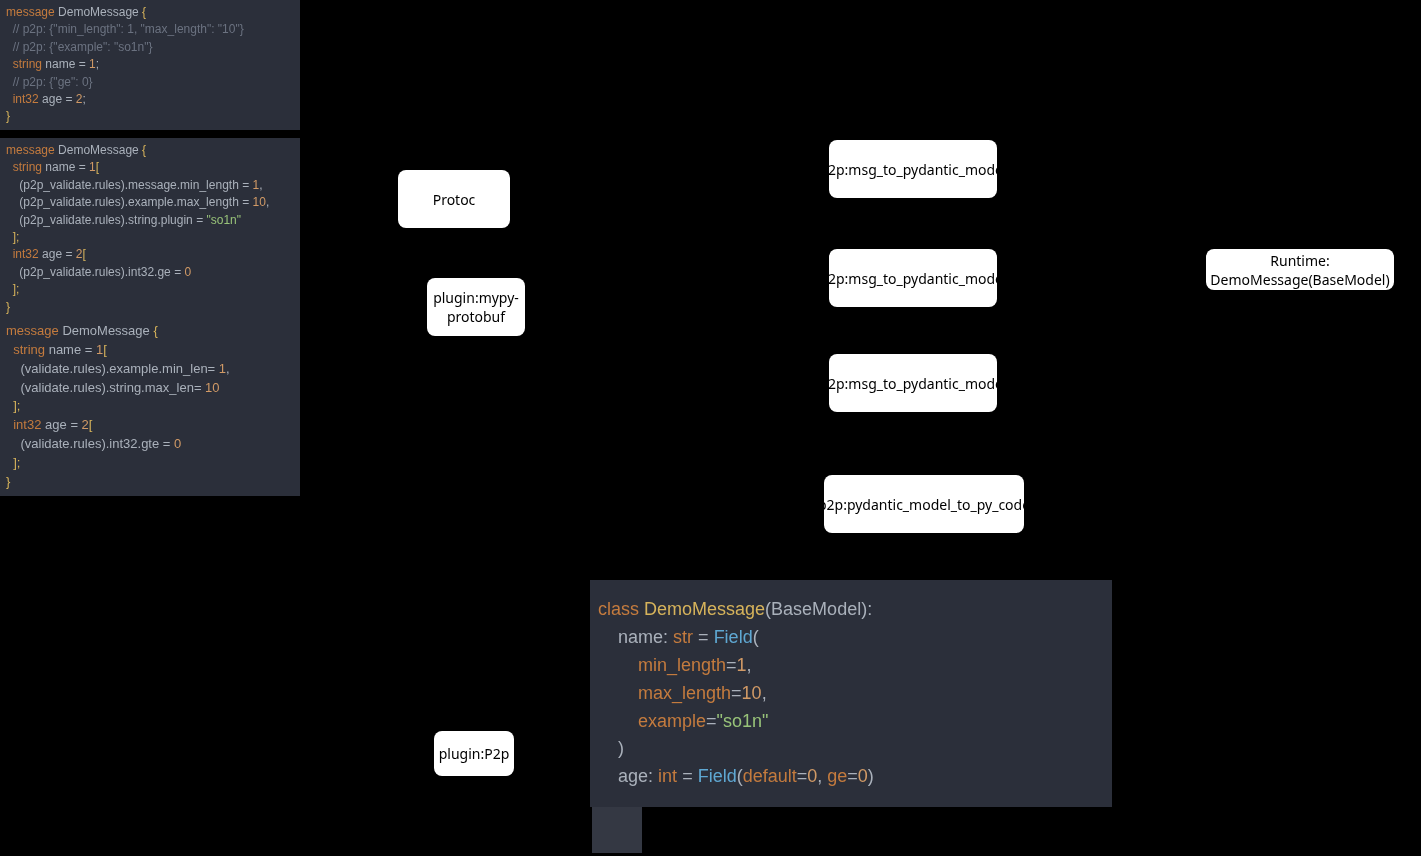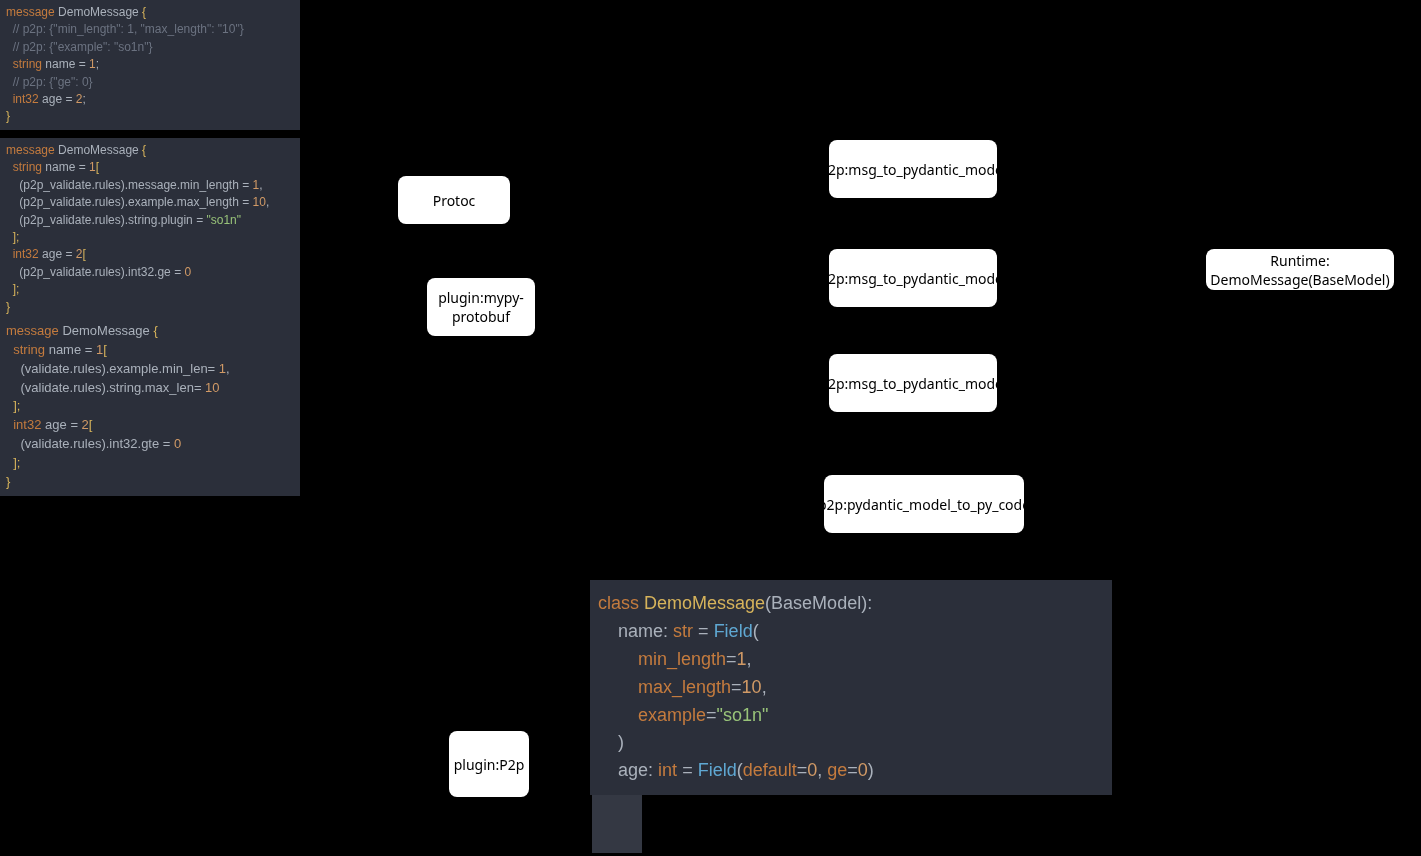--- a/index.html
+++ b/index.html
@@ -1,21 +1,21 @@
 <!DOCTYPE html>
 <html><head>
 <meta charset="utf-8">
 <style>
 *{margin:0;padding:0;box-sizing:border-box}
 body{background:#000;width:1421px;height:856px;position:relative;font-family:ui-sans-serif,system-ui,sans-serif;overflow:hidden}
 .code-block{background:#2b2f3a;font-family:Liberation Sans, sans-serif;position:absolute;padding:4px 6px;line-height:1.45;white-space:pre}
 .code-block-1{left:0;top:0;width:300px;font-size:12px}
 .code-block-2{left:0;top:138px;width:300px;font-size:12px}
 .code-block-3{left:0;top:318px;width:300px;font-size:13px}
-.code-block-4{left:590px;top:580px;width:522px;font-size:18px;line-height:1.55;padding:10px 8px}
+.code-block-4{left:590px;top:580px;width:522px;font-size:18px;line-height:1.55;padding:16px 8px}
 .gutter{position:absolute;background:#343843}
 .g1{left:592px;top:618px;width:50px;height:235px}
 .g2{left:642px;top:655px;width:55px;height:112px}
 .node{position:absolute;background:#fff;color:#000;border-radius:8px;display:flex;align-items:center;justify-content:center;text-align:center;font-size:14px;padding:6px 8px}
 .t-kw{color:#c47b3e}
 .t-type{color:#c47b3e}
 .t-ident{color:#aab1bb}
 .t-num{color:#d19a66}
 .t-str{color:#98c379}
 .t-comment{color:#6b7280}
@@ -51,23 +51,23 @@
 <div class="code-block code-block-3"><span class="t-kw">message</span> <span class="t-ident">DemoMessage</span> <span class="br">{</span>
   <span class="t-type">string</span> <span class="t-ident">name</span> <span class="t-punc">=</span> <span class="t-num">1</span><span class="br">[</span>
     <span class="t-ident">(validate.rules)</span><span class="t-ident">.example.min_len</span><span class="t-punc">=</span> <span class="t-num">1</span><span class="t-punc">,</span>
     <span class="t-ident">(validate.rules)</span><span class="t-ident">.string.max_len</span><span class="t-punc">=</span> <span class="t-num">10</span>
   <span class="br">];</span>
   <span class="t-type">int32</span> <span class="t-ident">age</span> <span class="t-punc">=</span> <span class="t-num">2</span><span class="br">[</span>
     <span class="t-ident">(validate.rules)</span><span class="t-ident">.int32.gte</span> <span class="t-punc">=</span> <span class="t-num">0</span>
   <span class="br">];</span>
 <span class="br">}</span></div>
 
-<div class="node" style="left:398px;top:176px;width:112px;height:48px">Protoc</div>
-<div class="node" style="left:427px;top:278px;width:108px;height:58px;white-space:pre-line">plugin:mypy-protobuf</div>
-<div class="node" style="left:449px;top:731px;width:80px;height:66px">plugin:P2p</div>
+<div class="node" style="left:398px;top:170px;width:112px;height:58px">Protoc</div>
+<div class="node" style="left:427px;top:278px;width:98px;height:58px;white-space:pre-line">plugin:mypy-protobuf</div>
+<div class="node" style="left:434px;top:731px;width:80px;height:45px">plugin:P2p</div>
 <div class="node" style="left:829px;top:140px;width:168px;height:58px">p2p:msg_to_pydantic_model</div>
 <div class="node" style="left:829px;top:249px;width:168px;height:58px">p2p:msg_to_pydantic_model</div>
 <div class="node" style="left:829px;top:354px;width:168px;height:58px">p2p:msg_to_pydantic_model</div>
 <div class="node" style="left:824px;top:475px;width:200px;height:58px">p2p:pydantic_model_to_py_code</div>
 <div class="node" style="left:1206px;top:249px;width:188px;height:41px;white-space:pre-line">Runtime:
 DemoMessage(BaseModel)</div>
 
 <div class="gutter g1"></div>
 <div class="gutter g2"></div>
 <div class="code-block code-block-4"><span class="t-py-kw">class</span> <span class="t-class">DemoMessage</span><span class="t-punc">(</span><span class="t-ident">BaseModel</span><span class="t-punc">):</span>

